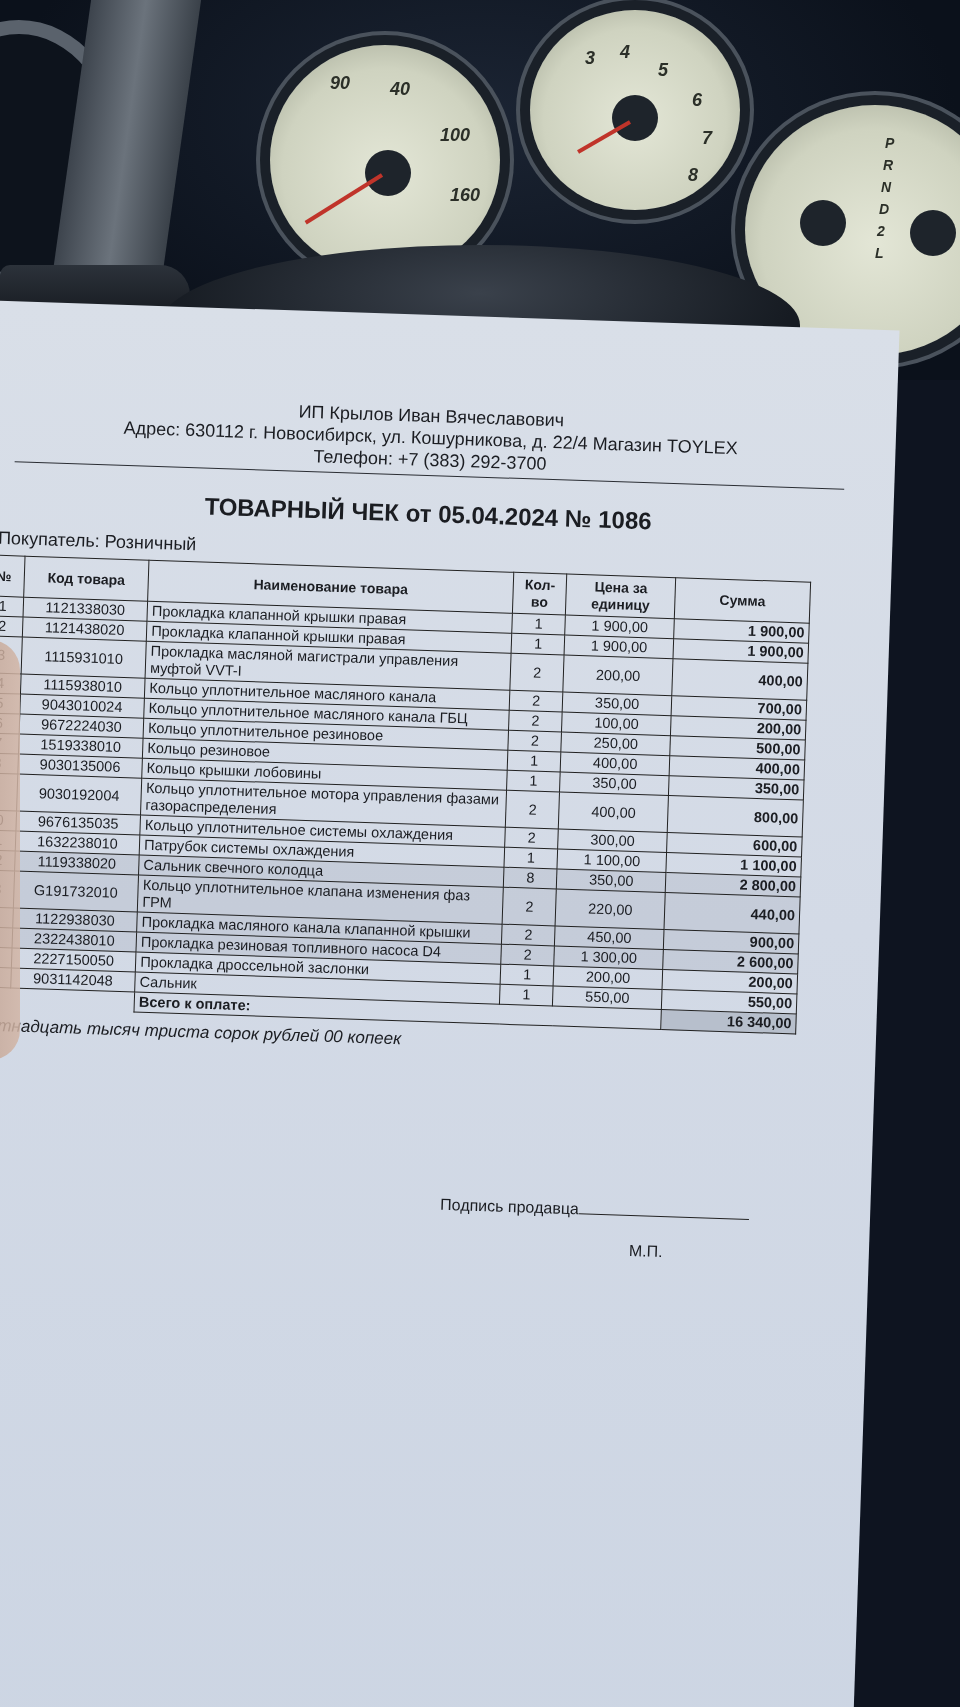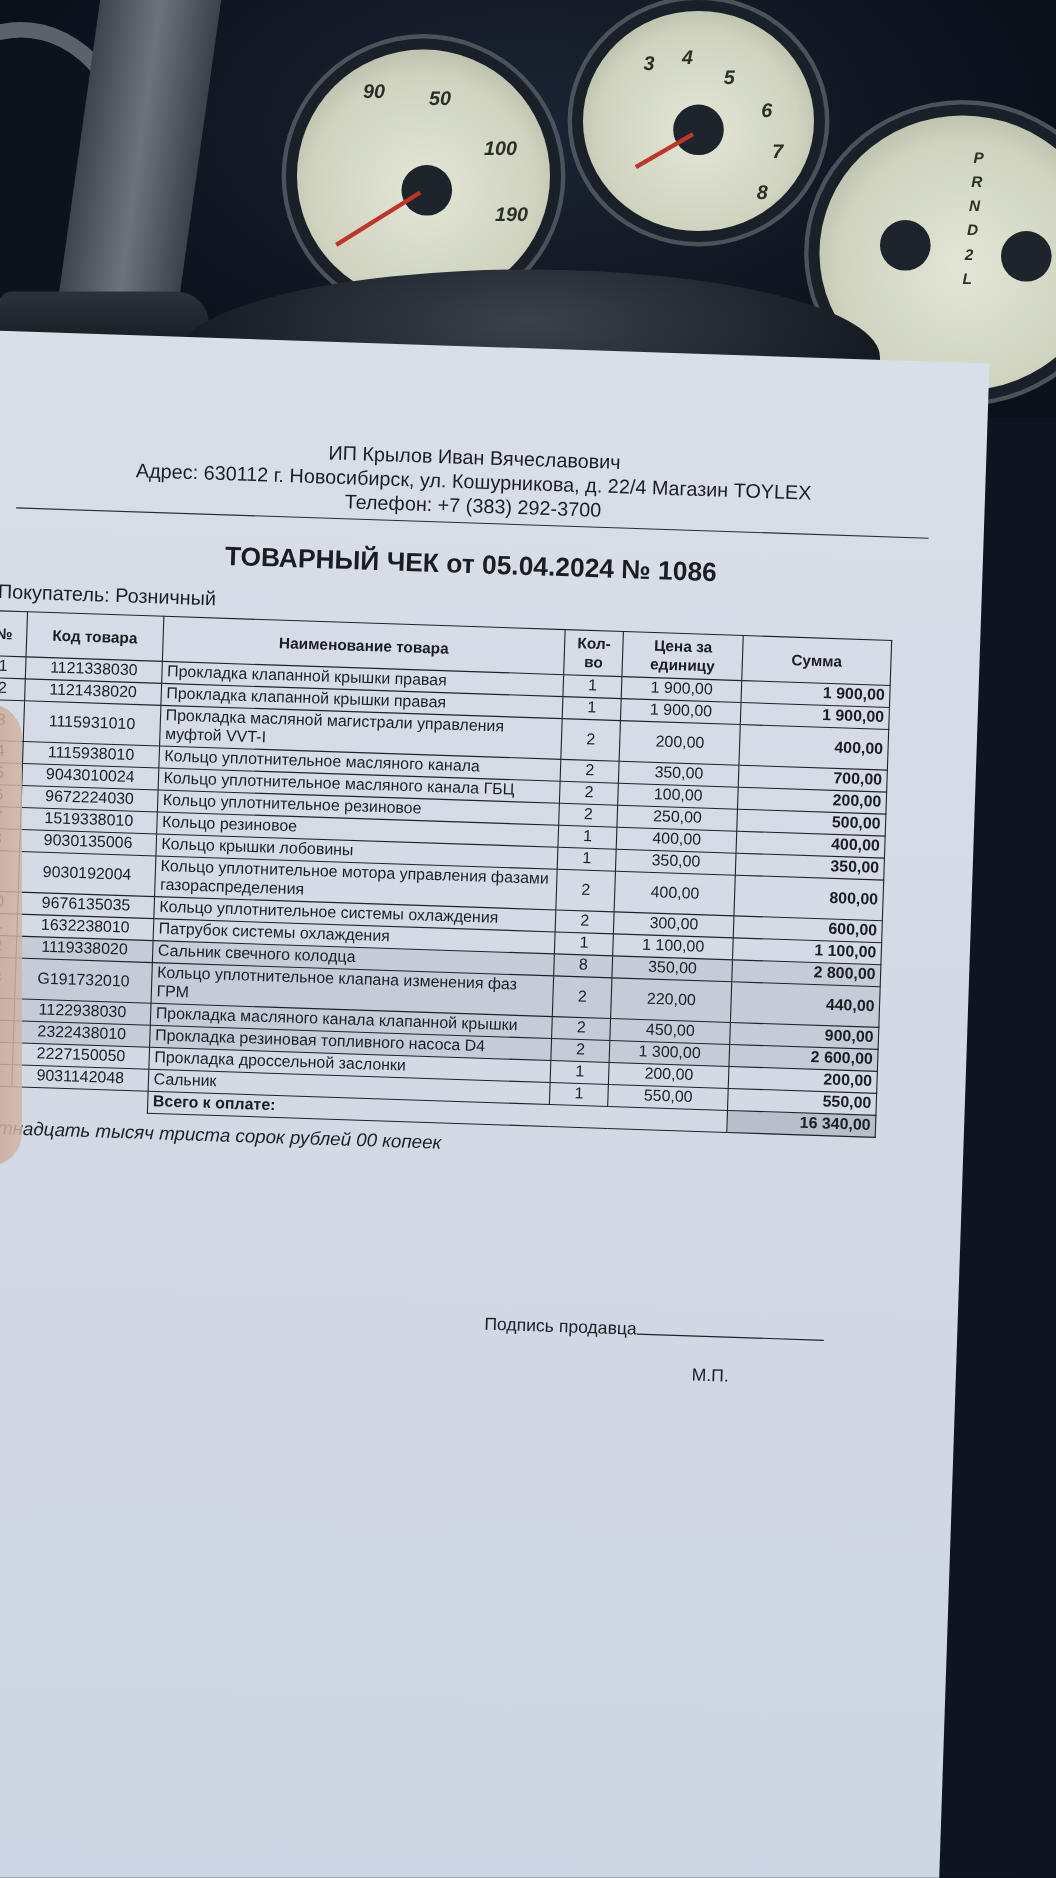--- a/index.html
+++ b/index.html
@@ -58,23 +58,23 @@
   </style>
 </head>
 <body>
 
 <div class="dash">
   <div class="bezel-left"></div>
   <div class="pillar"></div>
 
   <div class="gauge" style="left:270px; top:45px; width:230px; height:230px;">
     <span class="num" style="left:60px; top:28px;">90</span>
-    <span class="num" style="left:120px; top:34px;">50</span>
+    <span class="num" style="left:120px; top:34px;">40</span>
     <span class="num" style="left:170px; top:80px;">100</span>
-    <span class="num" style="left:180px; top:140px;">190</span>
+    <span class="num" style="left:180px; top:140px;">160</span>
     <div class="hub" style="left:95px; top:105px;"></div>
     <div class="needle" style="left:112px; top:128px; width:90px; transform: rotate(148deg);"></div>
   </div>
 
   <div class="gauge" style="left:530px; top:10px; width:210px; height:200px;">
     <span class="num" style="left:55px; top:38px;">3</span>
     <span class="num" style="left:90px; top:32px;">4</span>
     <span class="num" style="left:128px; top:50px;">5</span>
     <span class="num" style="left:162px; top:80px;">6</span>
     <span class="num" style="left:172px; top:118px;">7</span>

